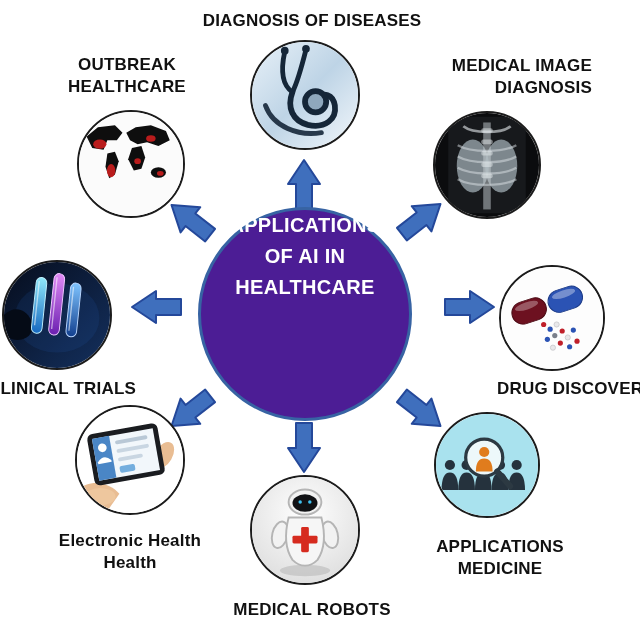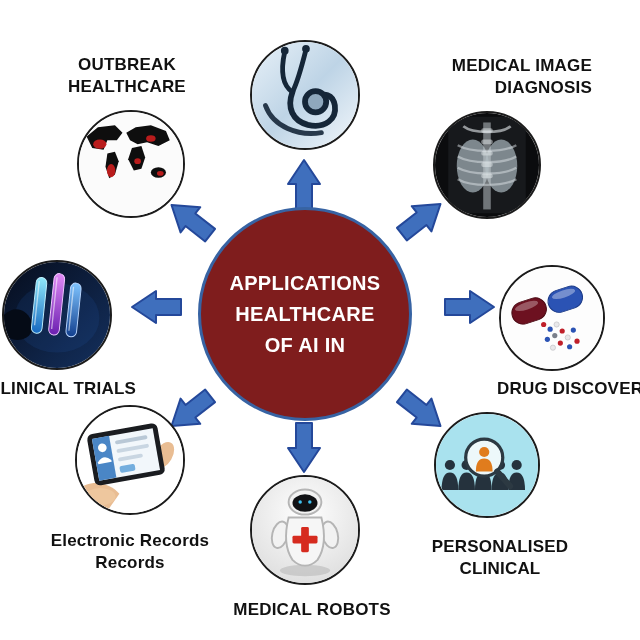--- a/index.html
+++ b/index.html
@@ -32,24 +32,24 @@
     text-align: center;
     letter-spacing: 0.2px;
   }
   .nowrap { white-space: nowrap; }
 
   .center-circle {
     position: absolute;
     left: 198px; top: 207px;
     width: 214px; height: 214px;
     border-radius: 50%;
-    background: #7f1d1d;
+    background: #4c1d95;
     border: 3px solid #3763a3;
     box-sizing: border-box;
-    display: flex; align-items: center; justify-content: center;
+    display: flex; justify-content: center;
   }
   .center-text {
     color: #ffffff;
     font-weight: 700;
     font-size: 20px;
     line-height: 1.55;
     text-align: center;
     letter-spacing: 0.3px;
   }
 </style>
@@ -81,22 +81,22 @@
       <polygon points="-23,-8 2,-8 2,-16 26,0 2,16 2,8 -23,8" stroke="#24489a" stroke-width="2" stroke-linejoin="round" fill="#3f6fbd"></polygon>
     </g>
     <g transform="translate(192,221) rotate(-142)">
       <polygon points="-23,-8 2,-8 2,-16 26,0 2,16 2,8 -23,8" stroke="#24489a" stroke-width="2" stroke-linejoin="round" fill="#3f6fbd"></polygon>
     </g>
   </svg>
 
   <div class="center-circle">
     <div class="center-text">
       <div>APPLICATIONS</div>
+      <div>OF AI IN</div>
       <div>HEALTHCARE</div>
-      <div>OF AI IN</div>
     </div>
   </div>
 
   <div class="node" style="left:250px; top:40px; width:110px; height:110px;">
     <svg viewBox="0 0 110 110">
       <defs>
         <linearGradient id="g-ste" x1="0" y1="0" x2="1" y2="1">
           <stop offset="0" stop-color="#e8f1f8"></stop>
             <stop offset="0.5" stop-color="#bed4e6"></stop>
             <stop offset="1" stop-color="#f2f7fb"></stop>
@@ -107,20 +107,21 @@
         <path d="M34,10 C30,28 30,44 42,52" stroke-width="5"></path>
         <path d="M56,8 C52,24 48,40 42,52" stroke-width="5"></path>
         <path d="M42,52 C36,68 42,82 58,86 C76,90 88,80 86,66 C84,54 74,52 68,58" stroke-width="6"></path>
         <path d="M14,66 C22,88 48,98 72,94" stroke-width="5" opacity="0.9"></path>
       </g>
       <circle cx="66" cy="62" r="11" fill="#8fa8bd" stroke="#152638" stroke-width="6"></circle>
       <circle cx="34" cy="9" r="4" fill="#152638"></circle>
       <circle cx="56" cy="7" r="4" fill="#152638"></circle>
     </svg>
   </div>
+  <div class="node-label" style="left:162px; top:10px; width:300px;">DIAGNOSIS OF DISEASES</div>
 
   <div class="node" style="left:433px; top:111px; width:108px; height:108px;">
     <svg viewBox="0 0 110 110">
       <rect width="110" height="110" fill="#0b0c0e"></rect>
       <rect x="14" y="4" width="82" height="102" rx="10" fill="#17191c"></rect>
       <ellipse cx="40" cy="56" rx="17" ry="28" fill="#9aa6ad" opacity="0.78"></ellipse>
       <ellipse cx="70" cy="56" rx="17" ry="28" fill="#9aa6ad" opacity="0.78"></ellipse>
       <g stroke="#dde3e7" stroke-width="2.4" fill="none" opacity="0.5">
         <path d="M24,34 C38,42 72,42 86,34"></path>
         <path d="M24,46 C38,54 72,54 86,46"></path>
@@ -183,21 +184,21 @@
           <path d="M78,82 Q78,63 87,63 Q96,63 96,82 Z"></path>
       </g>
       <circle cx="52" cy="47" r="20" fill="#edf8fa" stroke="#2c3942" stroke-width="3.5"></circle>
       <g fill="#e07c1d">
         <circle cx="52" cy="41" r="5.5"></circle>
         <path d="M43,62 Q43,48 52,48 Q61,48 61,62 Z"></path>
       </g>
       <line x1="66" y1="62" x2="80" y2="78" stroke="#2c3942" stroke-width="6.5" stroke-linecap="round"></line>
     </svg>
   </div>
-  <div class="node-label" style="left:417px; top:536px; width:166px;">PERSONALISED CLINICAL</div>
+  <div class="node-label" style="left:417px; top:536px; width:166px;">APPLICATIONS MEDICINE</div>
 
   <div class="node" style="left:250px; top:475px; width:110px; height:110px;">
     <svg viewBox="0 0 110 110">
       <defs>
         <radialGradient id="g-rob" cx="0.5" cy="0.35" r="0.85">
           <stop offset="0" stop-color="#ffffff"></stop>
             <stop offset="1" stop-color="#d6d6d6"></stop>
         </radialGradient>
       </defs>
       <rect width="110" height="110" fill="url(#g-rob)"></rect>
@@ -229,21 +230,21 @@
         <circle cx="28" cy="38" r="4.5" fill="#ffffff"></circle>
         <path d="M21,52 Q28,44 35,52 L35,54 L21,54 Z" fill="#ffffff"></path>
         <rect x="42" y="33" width="34" height="4" rx="2" fill="#b9c8d6"></rect>
         <rect x="42" y="42" width="34" height="4" rx="2" fill="#c9d6e2"></rect>
         <rect x="42" y="51" width="26" height="4" rx="2" fill="#c9d6e2"></rect>
         <rect x="42" y="60" width="16" height="7" rx="2" fill="#74aede"></rect>
       </g>
       <ellipse cx="24" cy="93" rx="16" ry="9" fill="#eec79e"></ellipse>
     </svg>
   </div>
-  <div class="node-label" style="left:45px; top:530px; width:170px;">Electronic Records Records</div>
+  <div class="node-label" style="left:45px; top:530px; width:170px;">Electronic Health Health</div>
 
   <div class="node" style="left:2px; top:260px; width:110px; height:110px;">
     <svg viewBox="0 0 110 110">
       <defs>
         <linearGradient id="g-ct-bg" x1="0" y1="0" x2="1" y2="1">
             <stop offset="0" stop-color="#060d1d"></stop>
             <stop offset="1" stop-color="#14305e"></stop>
           </linearGradient>
         <linearGradient id="g-t1" x1="0" y1="0" x2="0" y2="1">
             <stop offset="0" stop-color="#8fe8fa"></stop>

